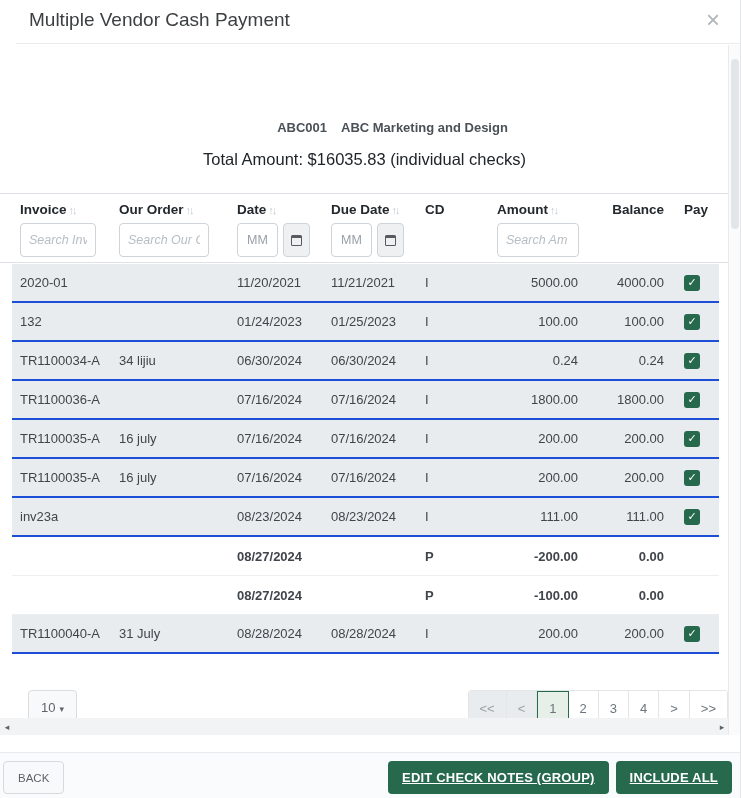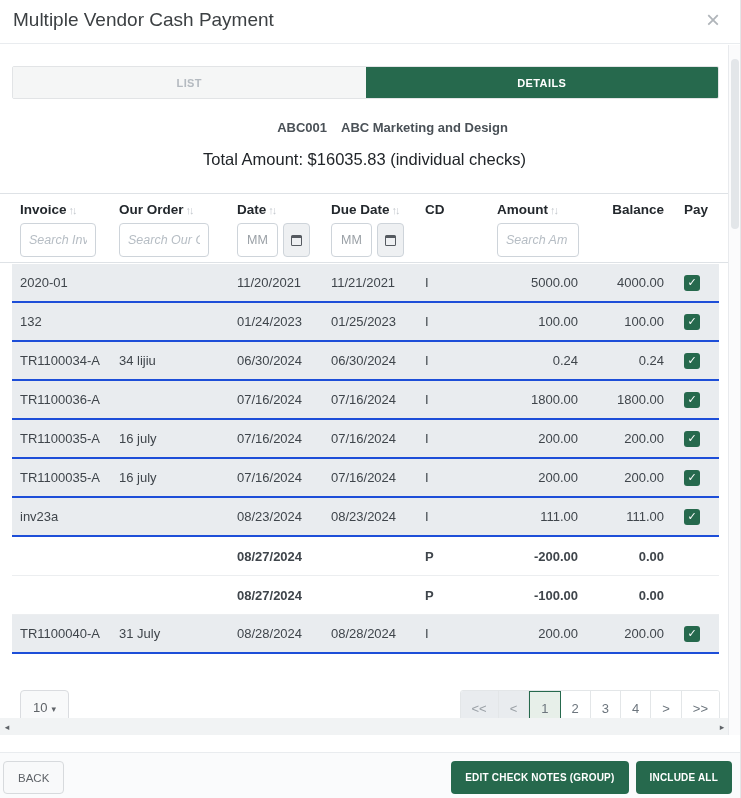--- a/index.html
+++ b/index.html
@@ -3,21 +3,21 @@
 <meta charset="utf-8">
 <style>
   * { margin:0; padding:0; box-sizing:border-box; }
   html,body { background:#fff; }
   body { font-family:"Liberation Sans","DejaVu Sans",sans-serif; color:#3f454b; }
 
   .modal { position:relative; width:741px; height:798px; background:#fff; overflow:hidden;
            border-right:1px solid #e4e6e8; }
 
   
-  .mheader { position:absolute; top:0; left:0; right:0; height:44px;
+  .mheader { position:absolute; top:0; left:16px; right:0; height:44px;
              border-bottom:1px solid #e9ecef; background:#fff; }
   .mtitle { position:absolute; left:13px; top:9px; font-size:19px; color:#3c4043; font-weight:400; }
   .close-x { position:absolute; right:12px; top:5px; font-size:24px; color:#b0b5ba;
              line-height:30px; width:30px; text-align:center; cursor:pointer; }
 
   
   .tabs { position:absolute; top:66px; left:12px; width:707px; height:33px; display:flex;
           border:1px solid #e2e4e6; border-radius:2px; overflow:hidden; }
   .tab { flex:1; display:flex; align-items:center; justify-content:center;
          font-size:11px; font-weight:bold; letter-spacing:.4px; }
@@ -59,21 +59,21 @@
   .trow.inv-row { background:#e9ecef; border-bottom:2px solid #1d4ed8; }
   .trow.pay-row { background:#fff; border-bottom:1px solid #eceef0;font-weight:bold; }
   .cell { font-size:13px; color:#3f454b; white-space:nowrap; overflow:hidden; }
   .cell.num { text-align:right; padding-right:4px; }
   .cell.paycol { padding-left:16px; }
   .checkbox { width:16px; height:16px; background:#26694D; border-radius:3px; color:#fff;
               font-size:11px; font-weight:bold; display:flex; align-items:center;
               justify-content:center; cursor:pointer; }
 
   
-  .pagebar { position:absolute; top:690px; left:4px; width:729px; height:34px;padding-left:20px; }
+  .pagebar { position:absolute; top:690px; left:12px; width:729px; height:34px;padding-left:20px; }
   .page-size-btn { position:absolute; left:16px; top:0; height:34px; padding:0 12px;
                    background:#f8f9fa; border:1px solid #dadce0; border-radius:4px;
                    font-size:13px; color:#5f6368; cursor:pointer; }
   .page-size-btn .caret { font-size:9px; margin-left:4px; color:#5f6368; }
   .pager { position:absolute; right:13px; top:0; display:flex; border:1px solid #e3e6e8;
            border-radius:3px; overflow:hidden; }
   .pbtn { min-width:30px; height:34px; padding:0 11px; display:flex; align-items:center;
           justify-content:center; font-size:13px; color:#6c757d; background:#fff;
           border-right:1px solid #e3e6e8; cursor:pointer; }
   .pbtn:last-child { border-right:none; }
@@ -93,37 +93,33 @@
 
   
   .mfooter { position:absolute; top:752px; left:0; right:0; height:46px; background:#fafbfc;
              border-top:1px solid #e9ecef; }
   .back-btn { position:absolute; left:3px; top:8px; height:33px; padding:0 14px;
               background:#f8f9fa; border:1px solid #d7dadd; border-radius:4px;
               font-size:11.5px; color:#5f6368; cursor:pointer;
               font-family:"Liberation Sans","DejaVu Sans",sans-serif; }
   .green-group { position:absolute; right:8px; top:8px; display:flex; gap:7px; }
   .gbtn { height:33px; padding:0 14px; background:#26694D; color:#fff; border:none;
-          border-radius:4px; font-size:10px; font-weight:bold; letter-spacing:.2px;
-          cursor:pointer; font-family:"Liberation Sans","DejaVu Sans",sans-serif; }
+          border-radius:4px; font-size:13px; font-weight:bold; letter-spacing:.2px;
+          cursor:pointer; font-family:"Liberation Sans","DejaVu Sans",sans-serif;text-decoration:underline; }
 </style>
 </head>
 <body>
 
 <div class="modal">
 
   <div class="mheader">
     <div class="mtitle">Multiple Vendor Cash Payment</div>
     <div class="close-x">×</div>
   </div>
 
-  <div class="tabs">
-    <div class="tab inactive">LIST</div>
-    <div class="tab active">DETAILS</div>
-  </div>
 
   <div class="vendor-line">
     <span class="vendor-code">ABC001</span><span>ABC Marketing and Design</span>
   </div>
   <div class="total-line">Total Amount: $16035.83 (individual checks)</div>
 
   <div class="thead">
     <div class="hlabels grid">
       <div class="hcell"><span>Invoice</span><span class="sort-ic">↑↓</span></div>
       <div class="hcell"><span>Our Order</span><span class="sort-ic">↑↓</span></div>

